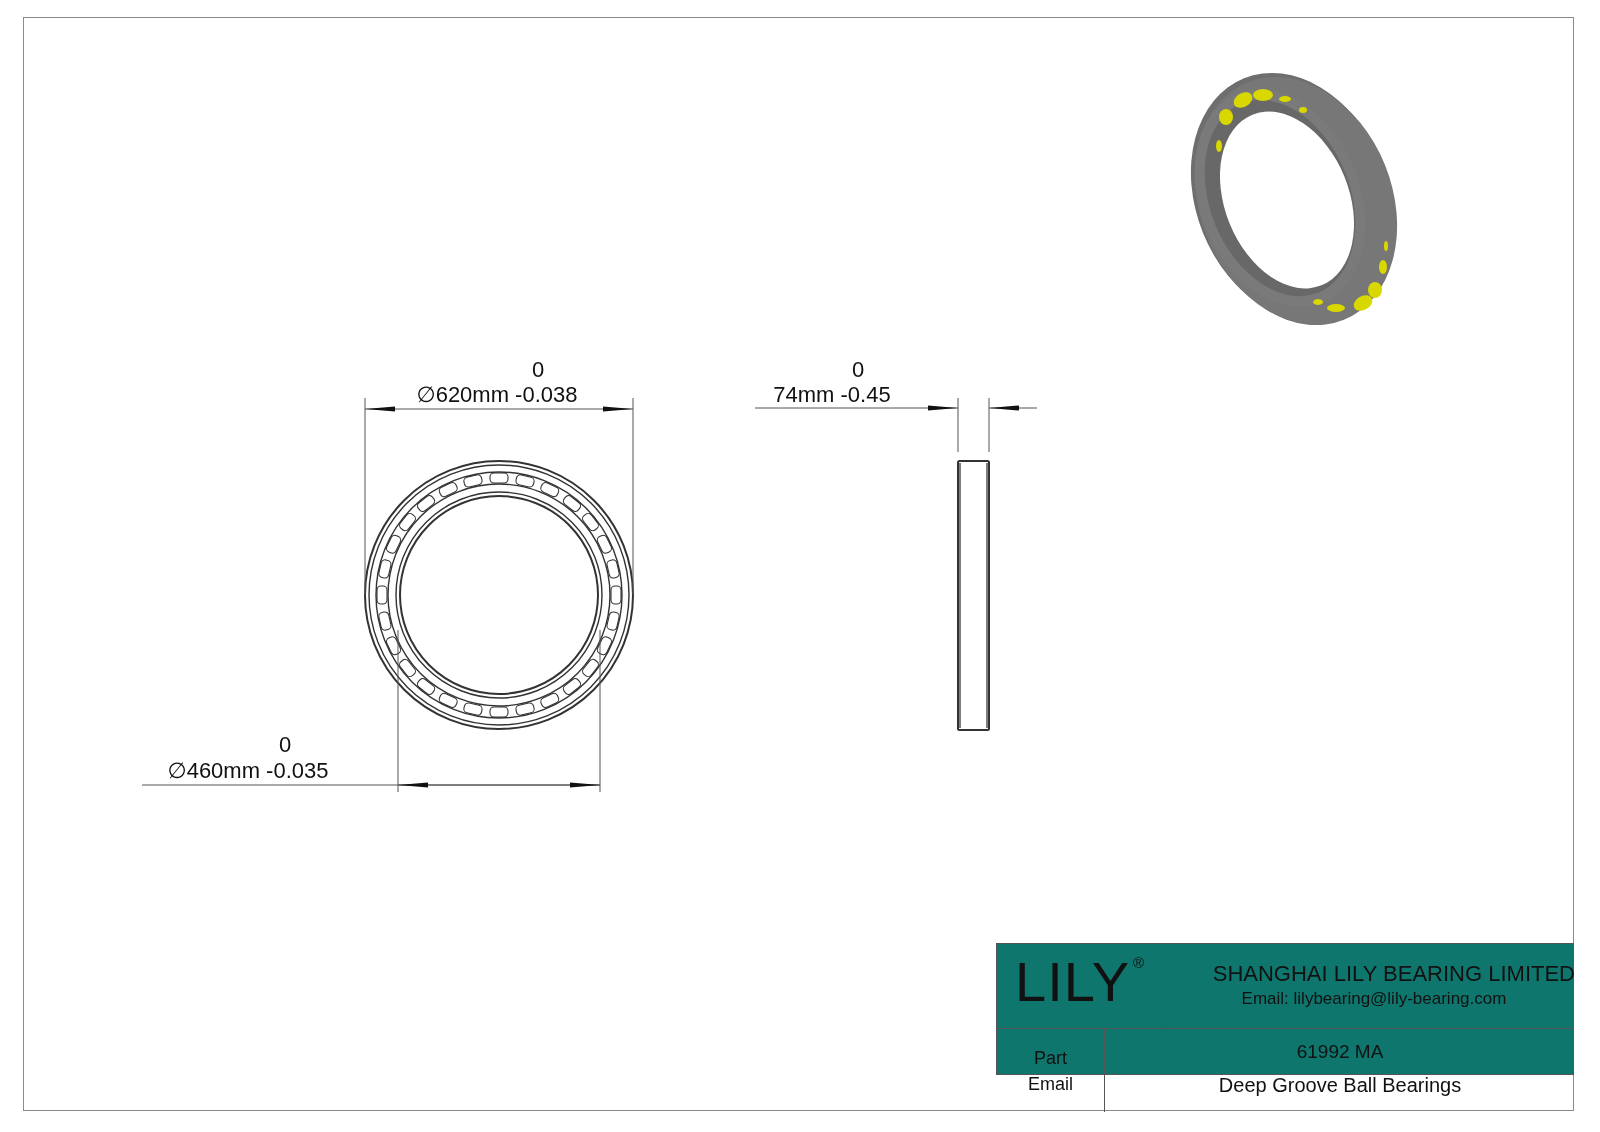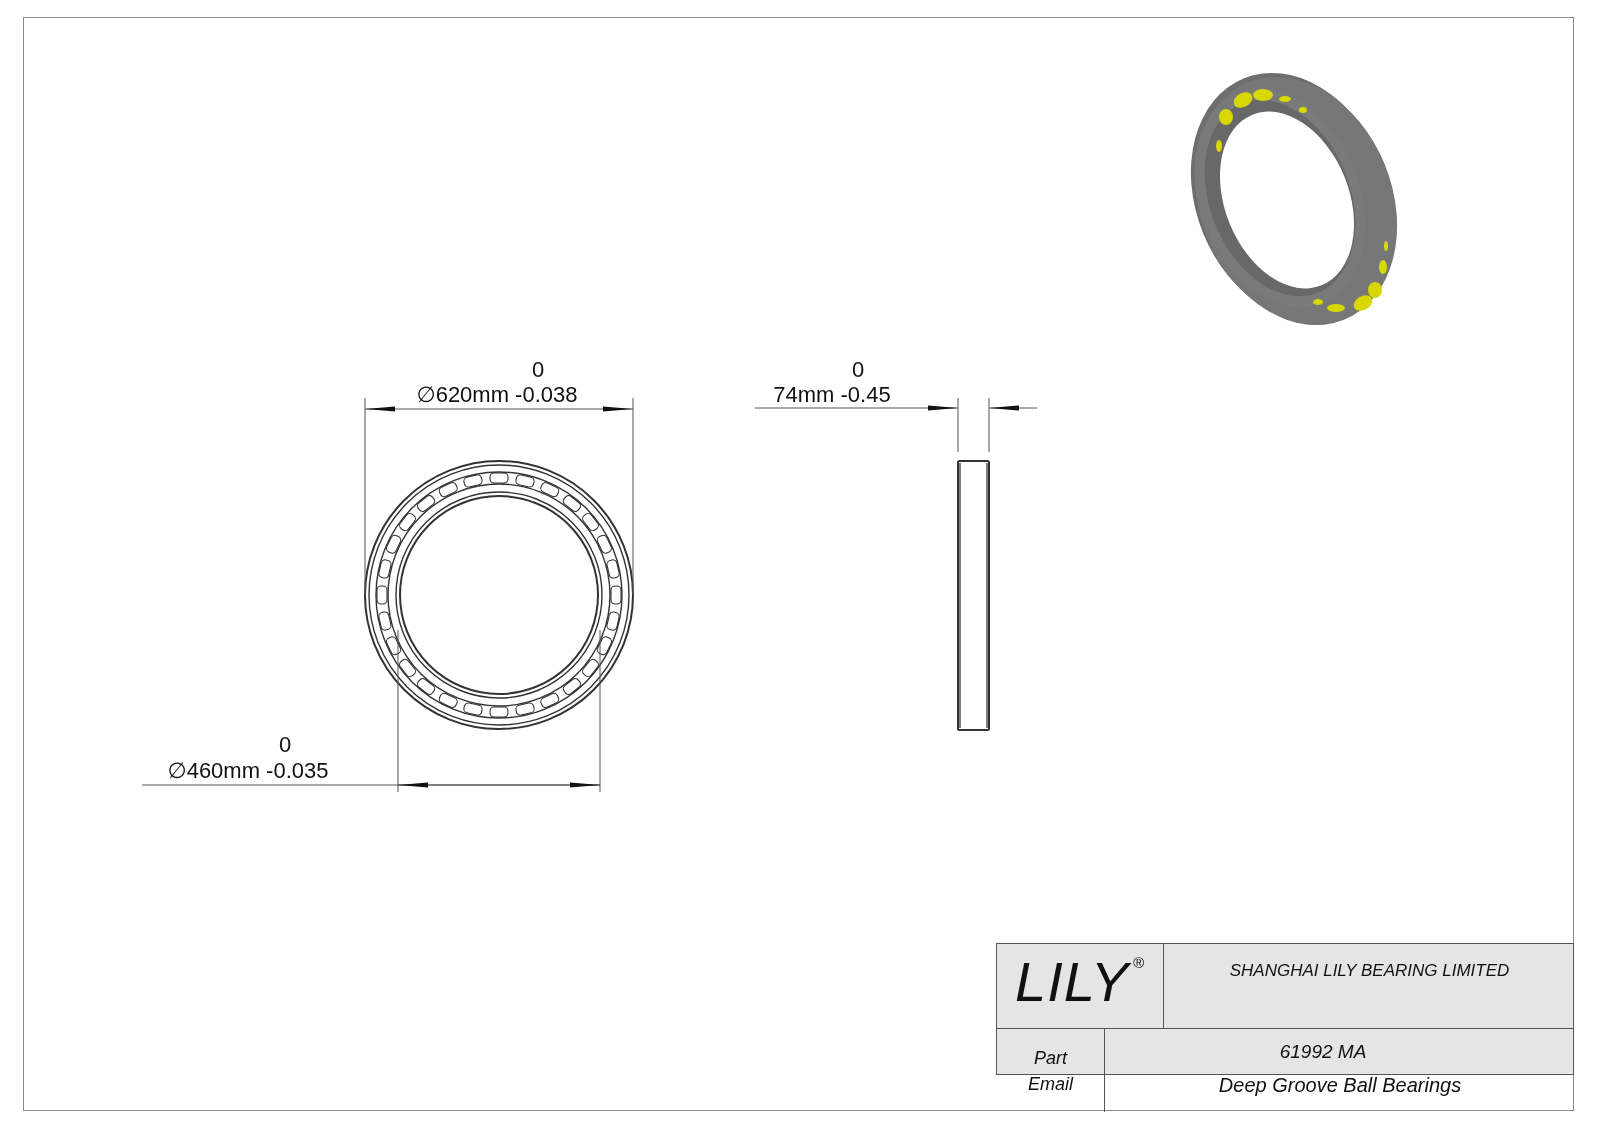--- a/index.html
+++ b/index.html
@@ -1,29 +1,29 @@
 <!DOCTYPE html>
 <html><head>
   <meta charset="utf-8">
   <style>
     html, body { margin: 0; padding: 0; background: #ffffff; }
     body { width: 1600px; height: 1132px; position: relative; overflow: hidden; font-family: "Liberation Sans", sans-serif; }
     .frame { position: absolute; left: 23px; top: 17px; width: 1551px; height: 1094px; border: 1.5px solid #8a8a8a; box-sizing: border-box; }
     svg.drawing { position: absolute; left: 0; top: 0; }
     .dim-text { font-family: "Liberation Sans", sans-serif; font-size: 22px; fill: #111; }
-    .title-block { position: absolute; left: 996px; top: 943px; width: 578px; height: 132px; border: 1.5px solid #555; box-sizing: border-box; background: #e5e5e5; font-style: italic; }
+    .title-block { position: absolute; left: 996px; top: 943px; width: 578px; height: 132px; border: 1.5px solid #555; box-sizing: border-box; background: #0f766e; }
     .tb-row1 { position: absolute; left: 0; top: 0; width: 100%; height: 85px; border-bottom: 1.5px solid #555; box-sizing: border-box; }
     .tb-logo { position: absolute; left: 0; top: 0; width: 167px; height: 100%; border-right: 1.5px solid #555; box-sizing: border-box; }
     .tb-logo-text { position: absolute; left: 18px; top: 10px; font-size: 56px; letter-spacing: 1px; color: #111; line-height: 1; font-family: "Liberation Sans", sans-serif; }
     .tb-reg { position: absolute; left: 136px; top: 10px; font-size: 15px; color: #111; }
-    .tb-company { position: absolute; left: 167px; top: 17px; width: 411px; text-align: center; font-size: 17px; color: #111; }
+    .tb-company { position: absolute; left: 167px; top: 17px; width: 411px; text-align: right; font-size: 22px; color: #111; }
     .tb-email { position: absolute; left: 167px; top: 45px; width: 420px; text-align: center; font-size: 17px; color: #111; }
     .tb-row2 { position: absolute; left: 0; top: 85px; width: 100%; height: 83px; }
     .tb-part-label { position: absolute; left: 0; top: 0; width: 108px; height: 100%; border-right: 1.5px solid #555; box-sizing: border-box; text-align: center; font-size: 18px; color: #111; line-height: 26px; padding-top: 16px; }
-    .tb-part-number { position: absolute; left: 91px; top: 12px; width: 470px; text-align: center; font-size: 19px; color: #111; }
+    .tb-part-number { position: absolute; left: 108px; top: 12px; width: 470px; text-align: center; font-size: 19px; color: #111; }
     .tb-part-desc { position: absolute; left: 108px; top: 45px; width: 470px; text-align: center; font-size: 20px; color: #111; }
   </style>
 </head>
 <body>
 
 <div class="frame"></div>
 
 <svg class="drawing" width="1600" height="1132" viewBox="0 0 1600 1132">
   <defs>
     <marker id="arrow-end" markerWidth="30" markerHeight="8" refX="30" refY="4" orient="auto" markerUnits="userSpaceOnUse">
@@ -132,20 +132,21 @@
   </g>
 </svg>
 
 <div class="title-block">
   <div class="tb-row1">
     <div class="tb-logo">
       <span class="tb-logo-text">LILY</span>
       <span class="tb-reg">®</span>
     </div>
     <div class="tb-company">SHANGHAI LILY BEARING LIMITED</div>
+    <div class="tb-email">Email: lilybearing@lily-bearing.com</div>
   </div>
   <div class="tb-row2">
     <div class="tb-part-label">
       <div>Part</div>
       <div>Email</div>
     </div>
     <div class="tb-part-number">61992 MA</div>
     <div class="tb-part-desc">Deep Groove Ball Bearings</div>
   </div>
 </div>

